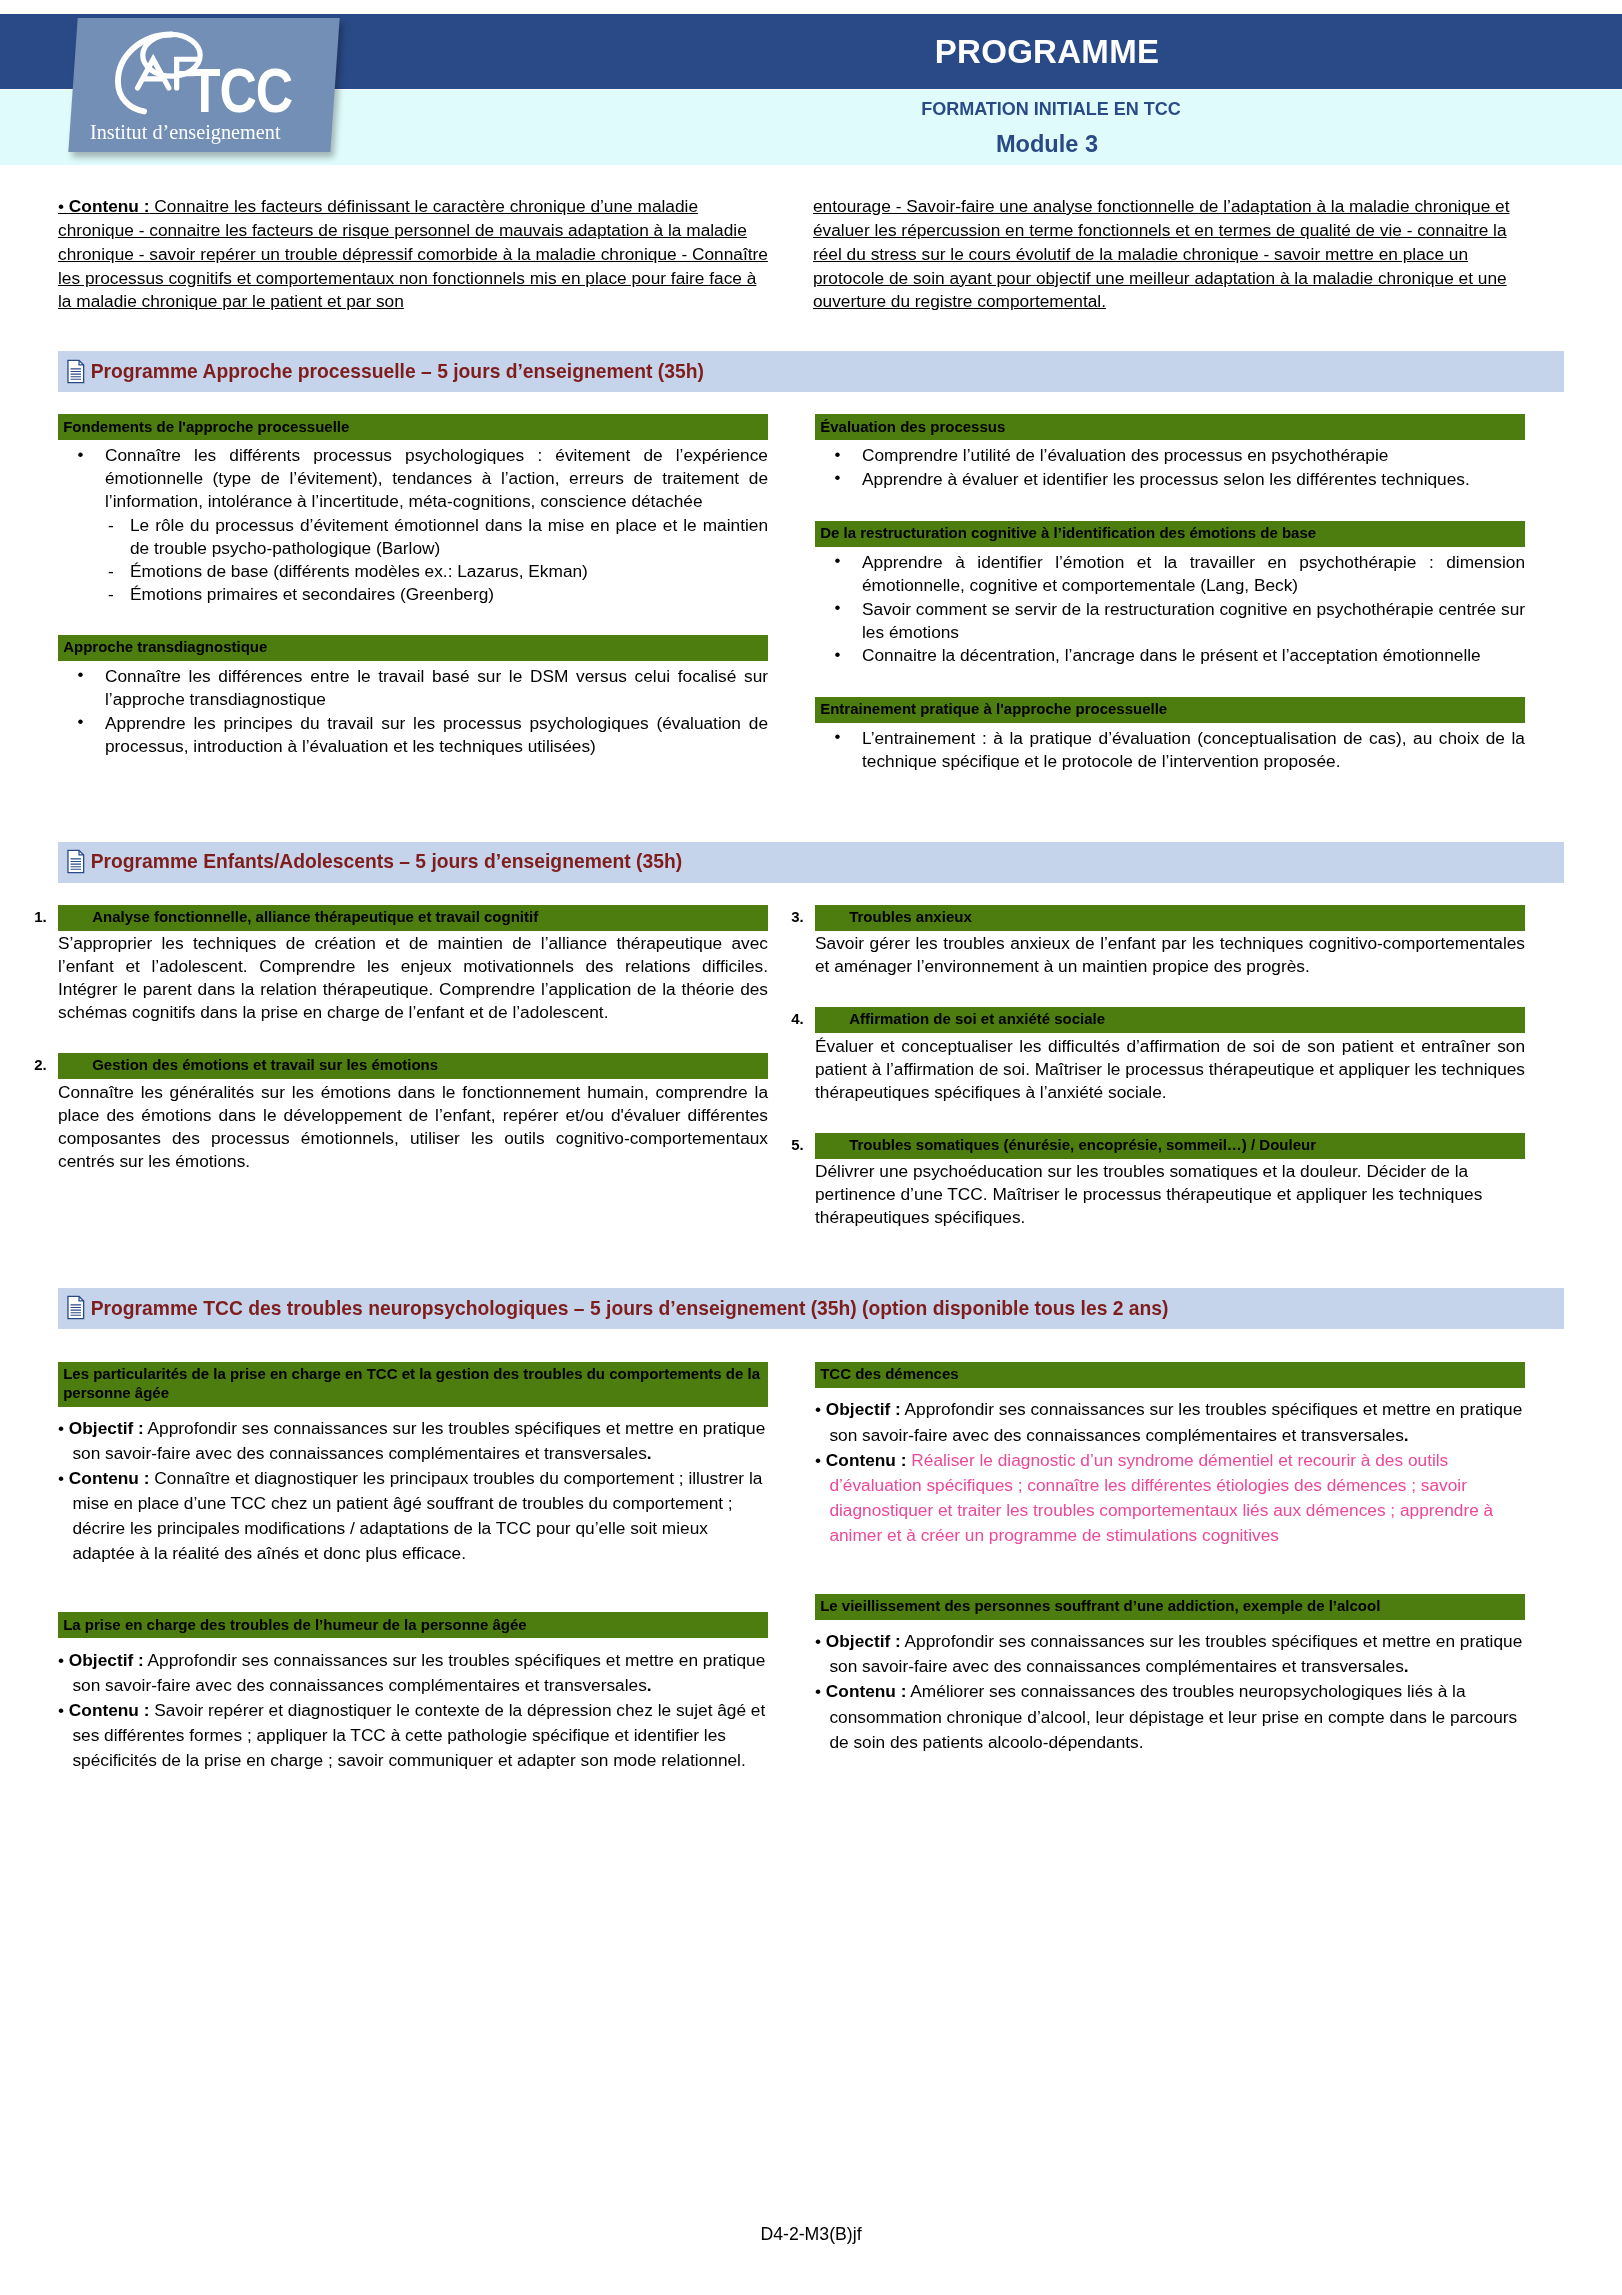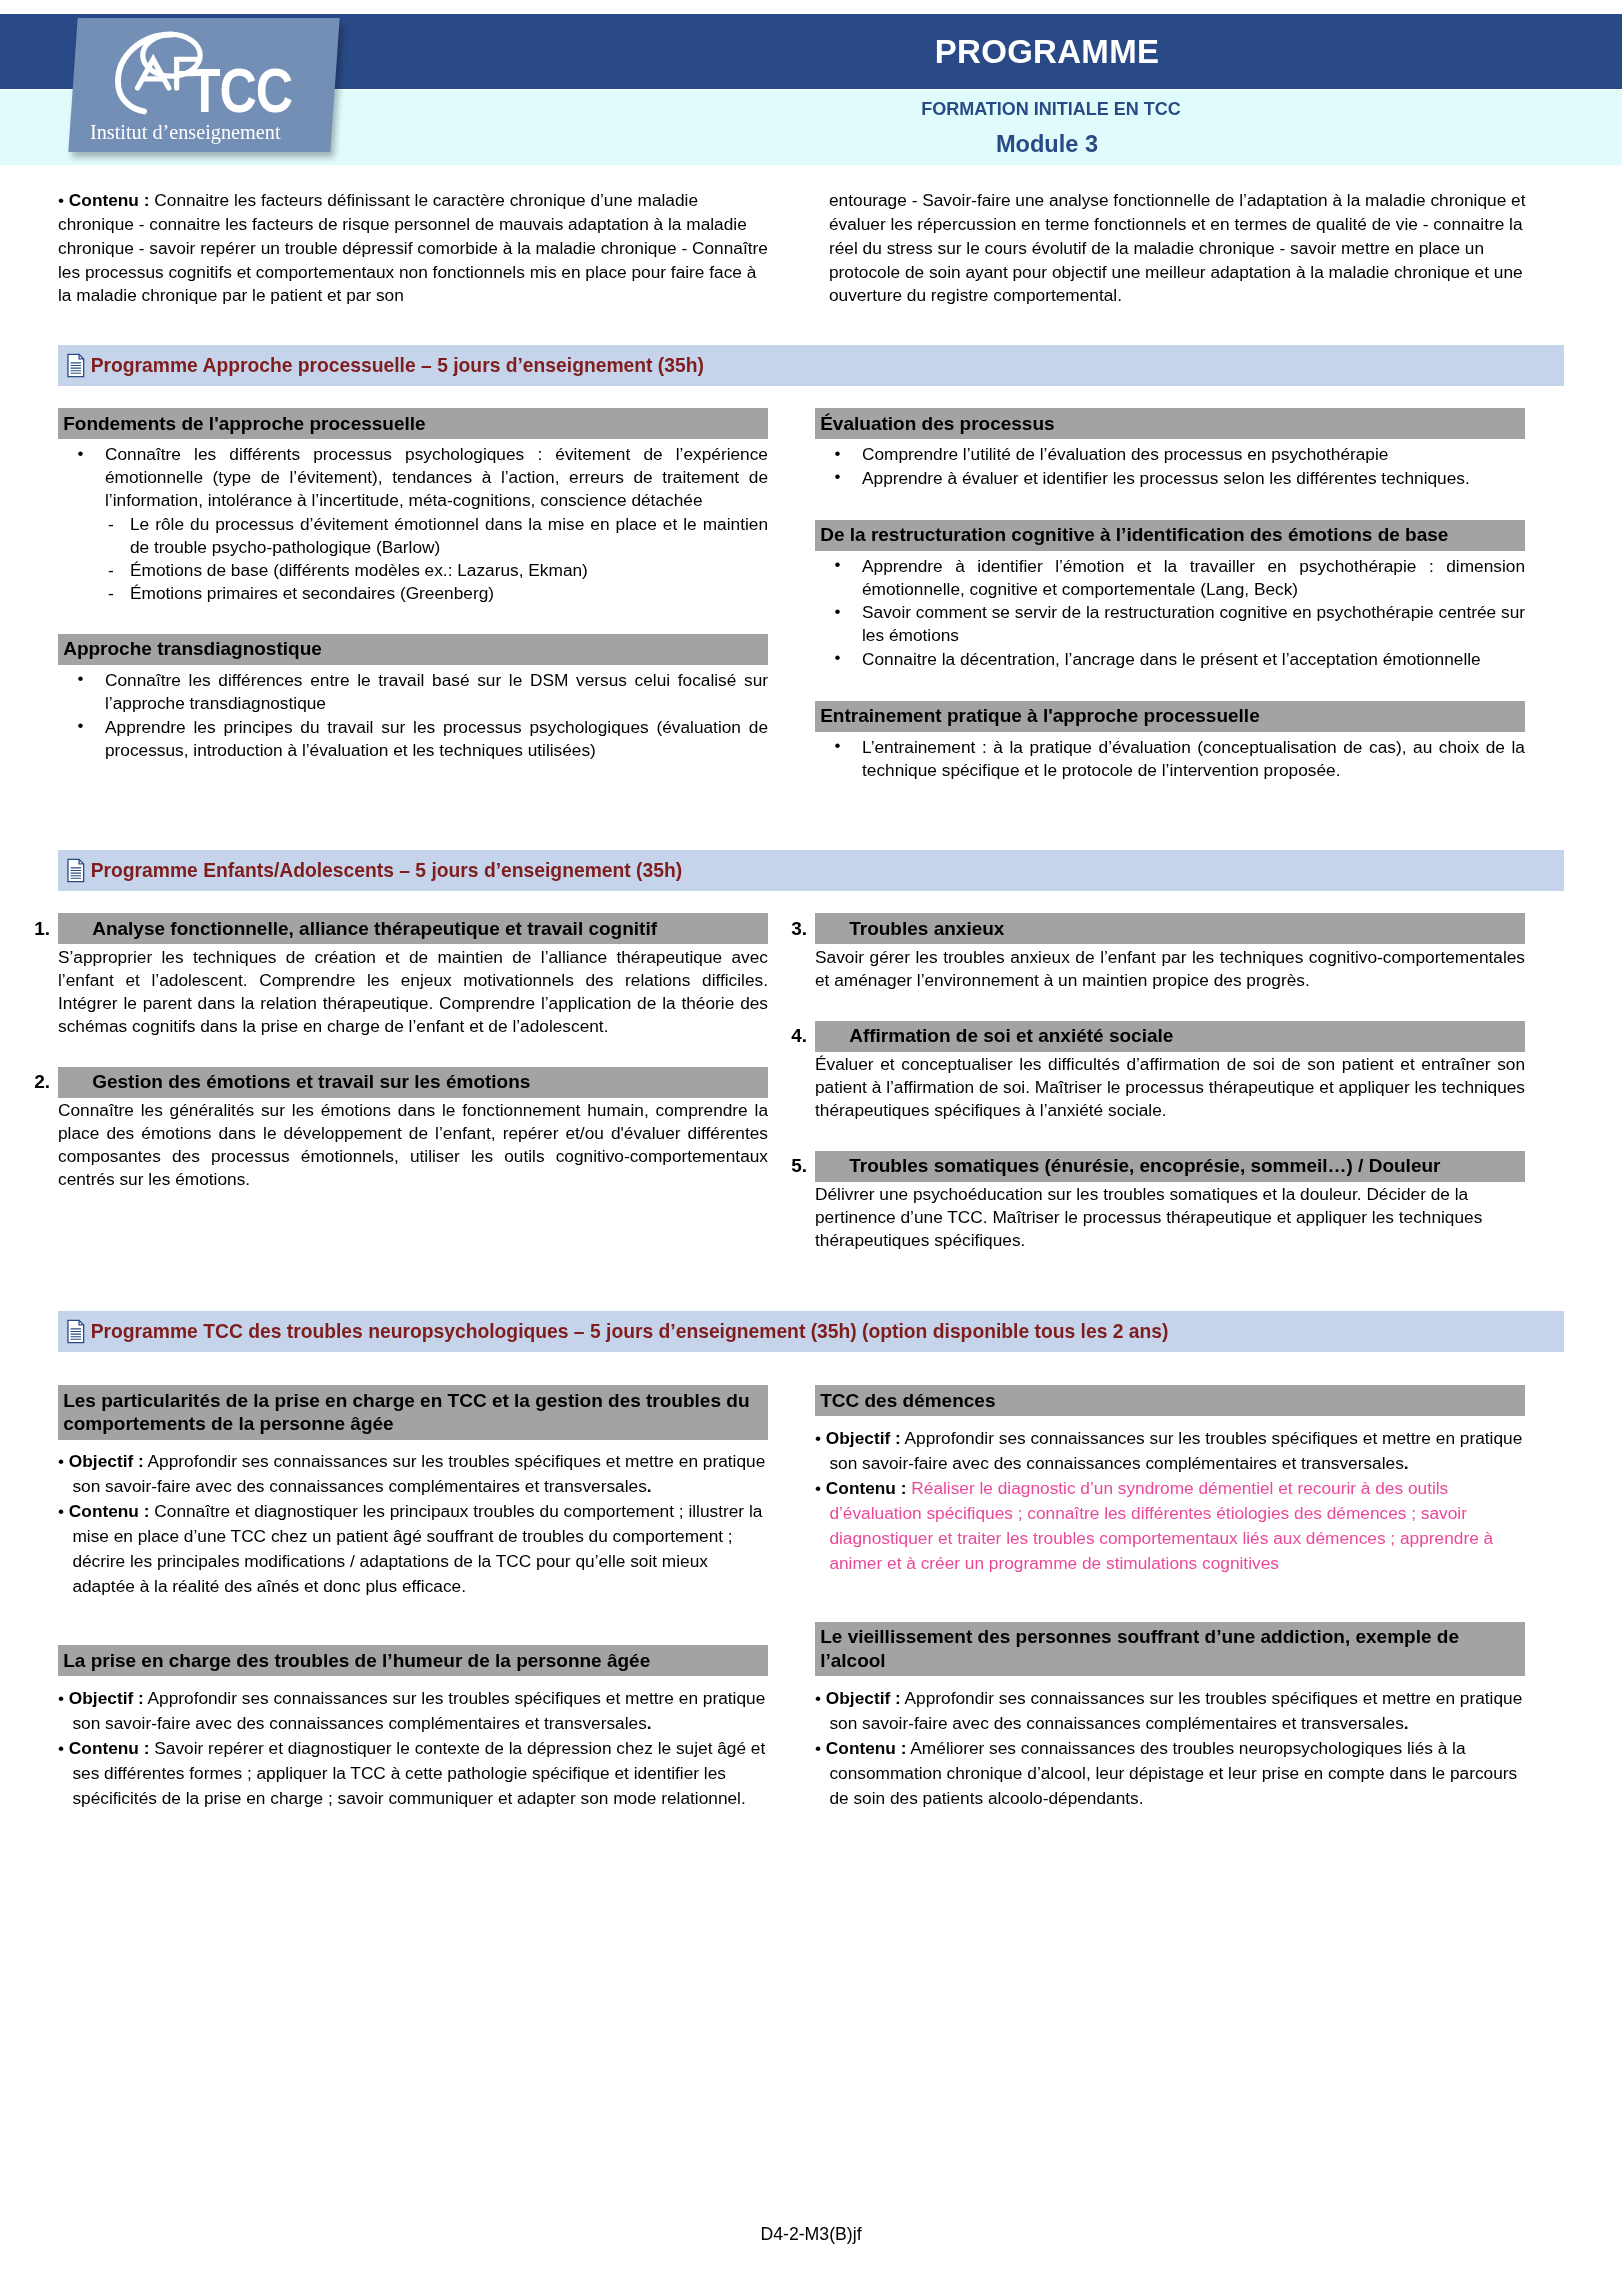--- a/index.html
+++ b/index.html
@@ -71,22 +71,23 @@
   .hdr-sub2 {
     position: absolute; left: 628px; top: 126px; width: 838px; height: 37px;
     display: flex; align-items: center; justify-content: center;
     color: #2a4a87; font-weight: bold; font-size: 23.6px;
   }
 
   
   .page { position: relative; padding: 0 58px; }
 
   .intro-row {
-    display: flex; gap: 61px;
-    margin-top: 20px;
+    display: flex; gap: 45px;
+    margin-top: 26px;
+    text-decoration: underline;
   }
   .intro-col { width: 710px; }
   .intro-p {
     font-size: 17.3px; line-height: 1.38;
     text-align: left;
   }
   .intro-p b { font-weight: bold; }
 
   
   .band {
@@ -105,22 +106,22 @@
     white-space: nowrap;
   }
 
   .cols {
     display: flex; gap: 47px;
     margin-top: 22px;
   }
   .col { width: 710px; }
 
   .sub-head {
-    background: #a3a3a3;
-    font-weight: bold; font-size: 19px;
+    background: #4d7c0f;
+    font-weight: bold; font-size: 15px;
     padding: 3.3px 5.2px 4.6px 5.2px;
     line-height: 1.22;
   }
   .sub-head.numbered { padding-left: 5.2px; }
   .sub-head .num { display: inline-block; width: 29px; }
   .sub-head .hang {
     display: block; padding-left: 29px; text-indent: -29px;
   }
 
   ul.b {

